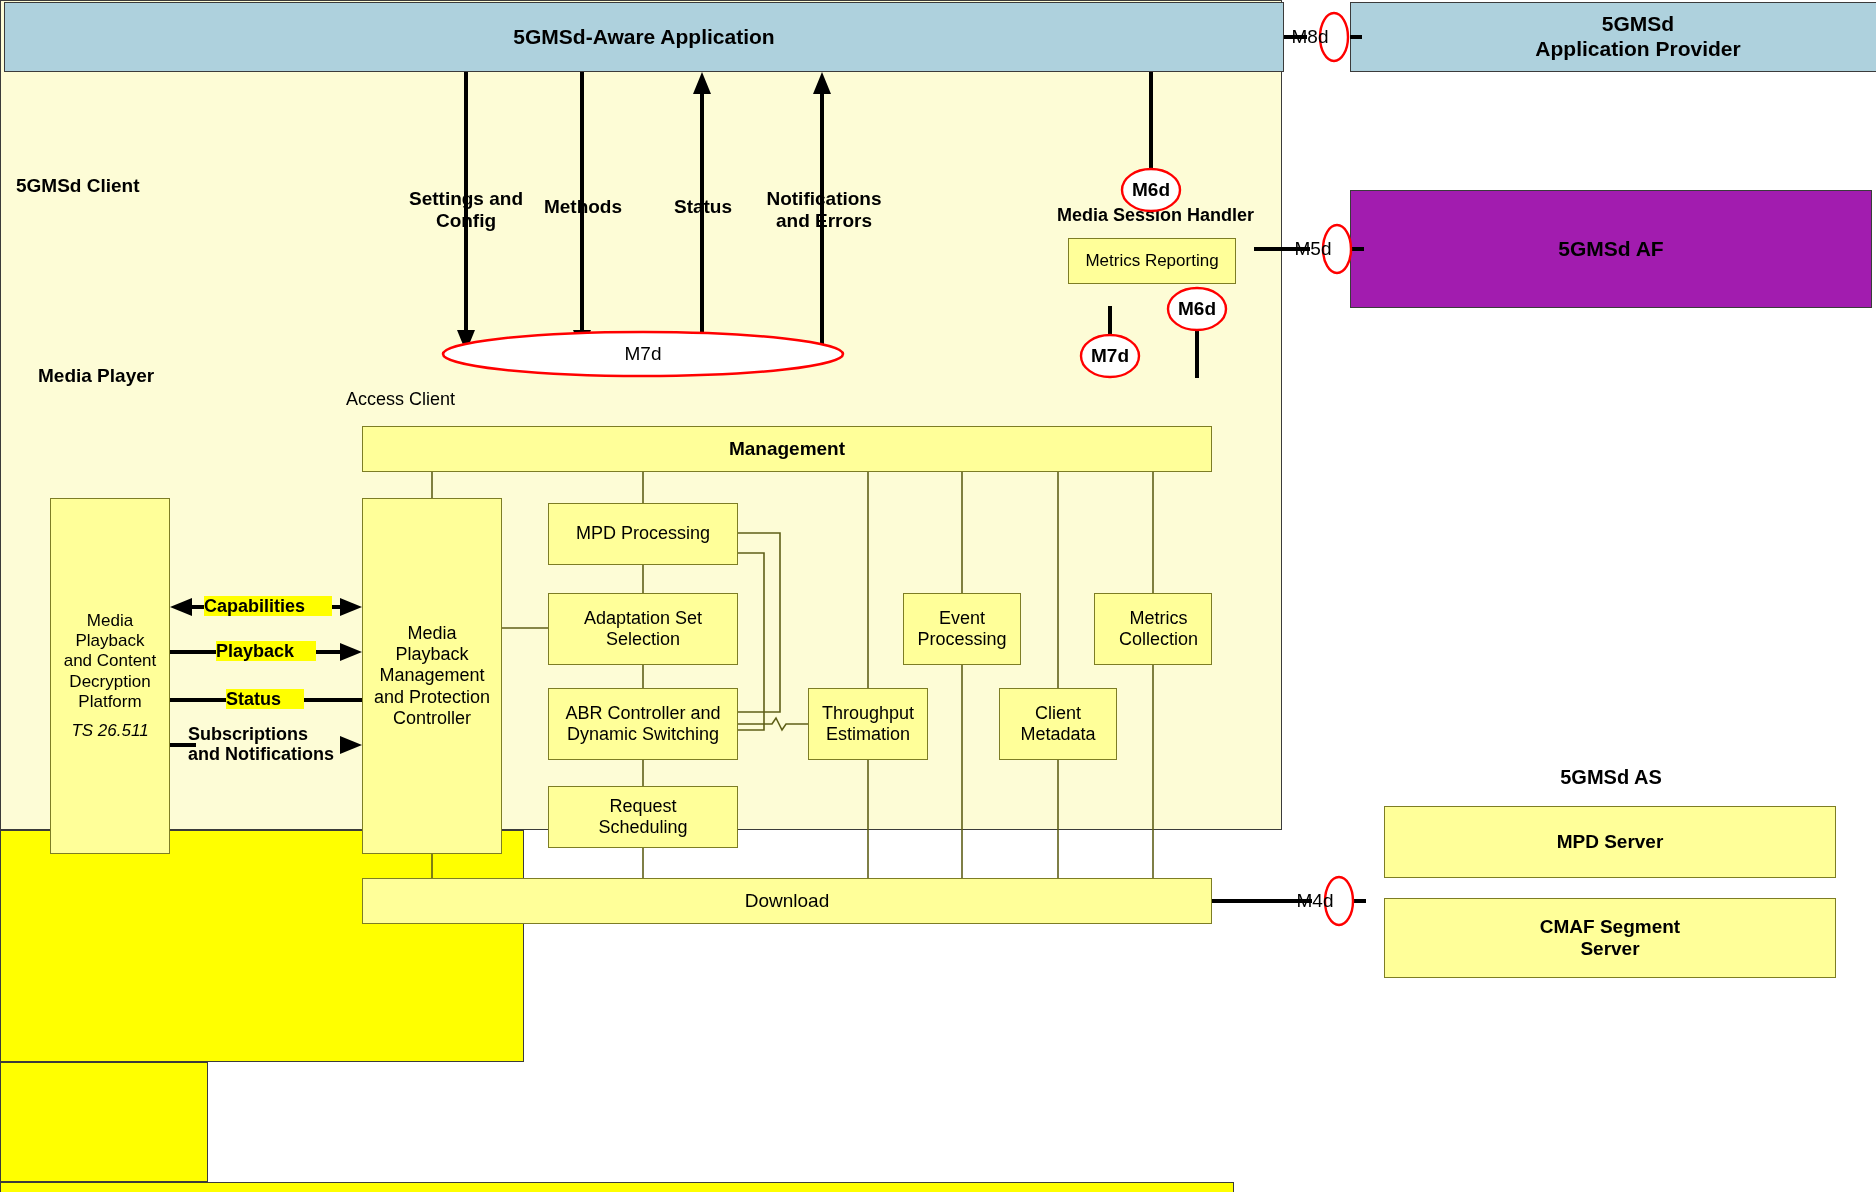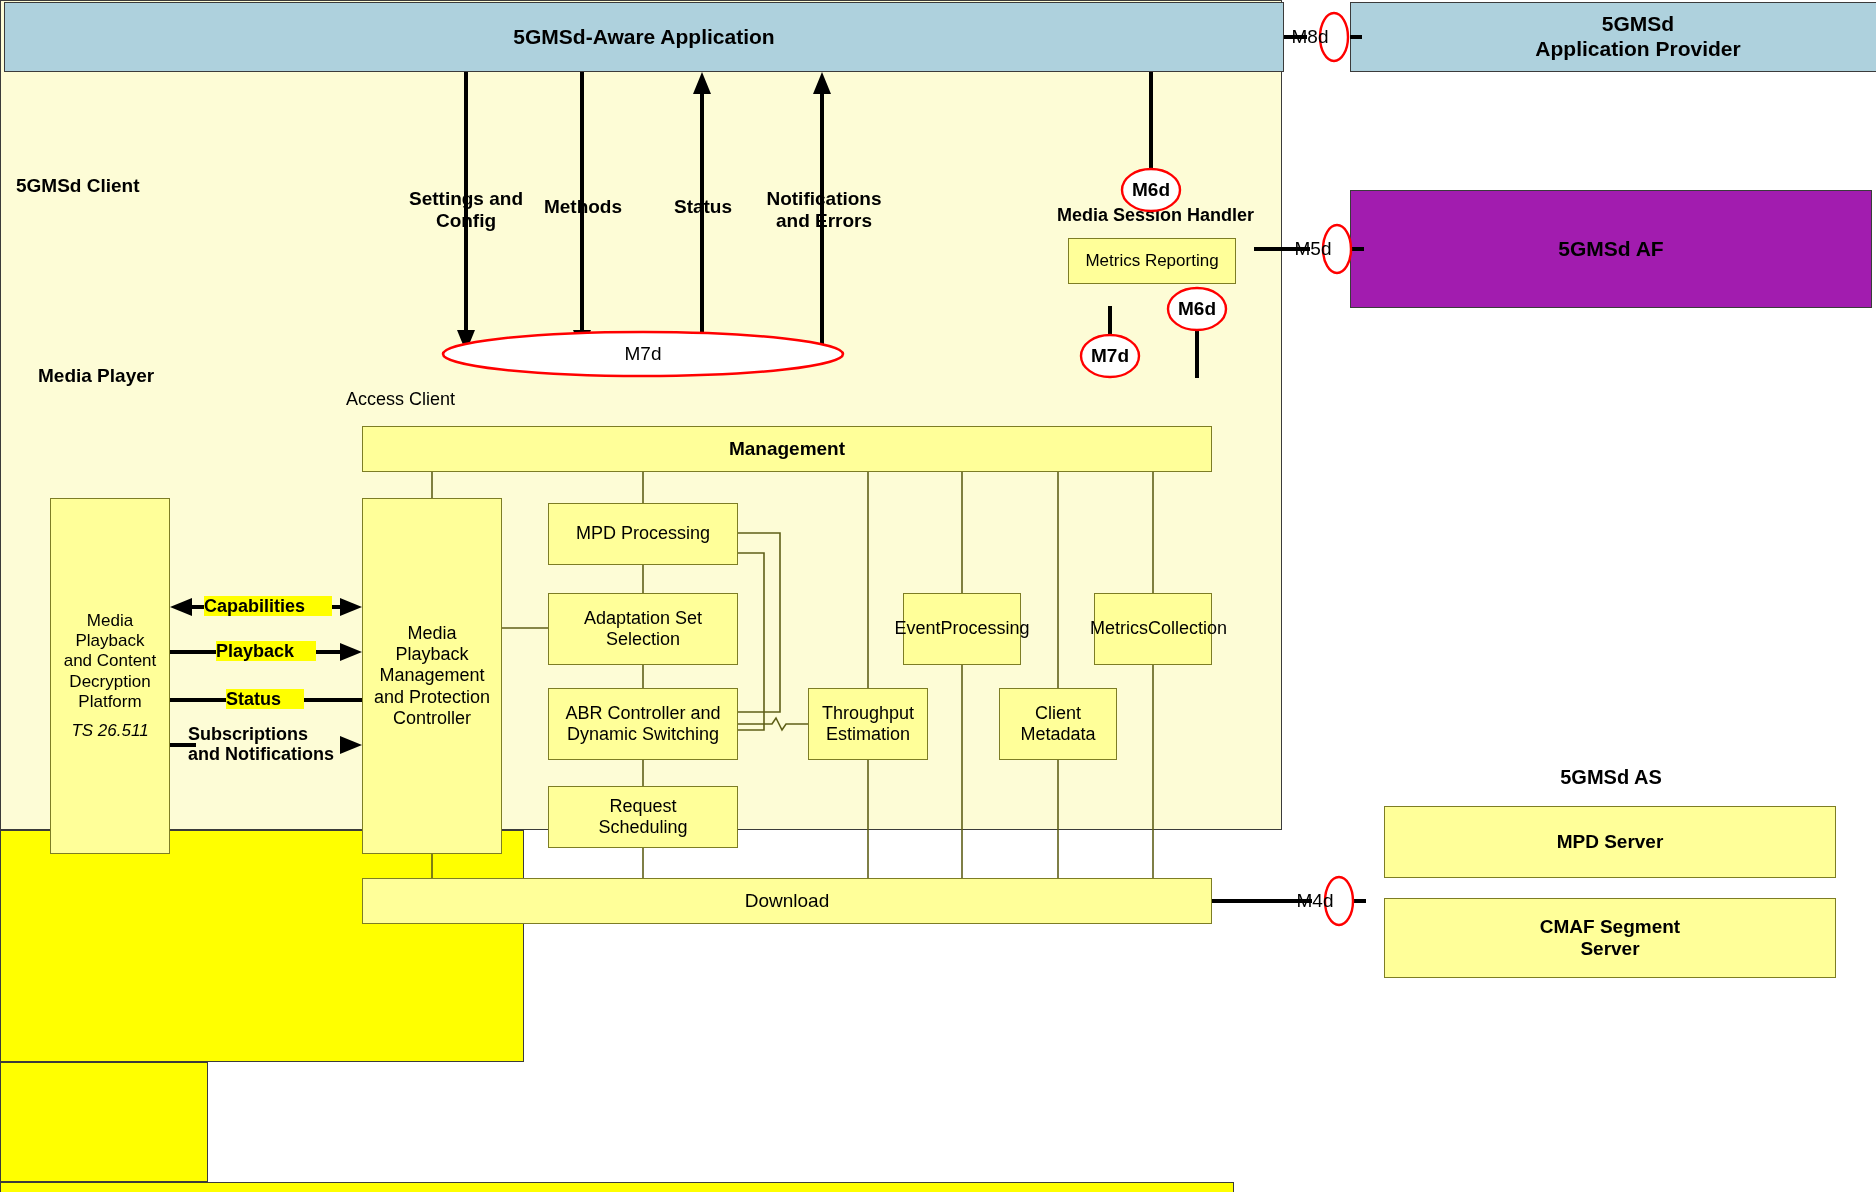--- a/index.html
+++ b/index.html
@@ -356,28 +356,28 @@
   <div class="box pale" id="request-scheduling" style="flex-direction:column;">
     <span>Request</span>
     <span>Scheduling</span>
   </div>
 
   <div class="box pale" id="throughput" style="flex-direction:column;">
     <span>Throughput</span>
     <span>Estimation</span>
   </div>
 
-  <div class="box pale" id="event-processing" style="flex-direction:row;">
+  <div class="box pale" id="event-processing" style="flex-direction:column;">
     <span>Event</span>
     <span>Processing</span>
   </div>
 
   <div class="box pale" id="client-metadata" style="flex-direction:column;">
     <span>Client</span>
     <span>Metadata</span>
   </div>
 
-  <div class="box pale" id="metrics-collection" style="padding-left:11px;">
+  <div class="box pale" id="metrics-collection" style="flex-direction:column;padding-left:11px;">
     <span>Metrics</span>
     <span>Collection</span>
   </div>
 
 </div>
 
 </body></html>

